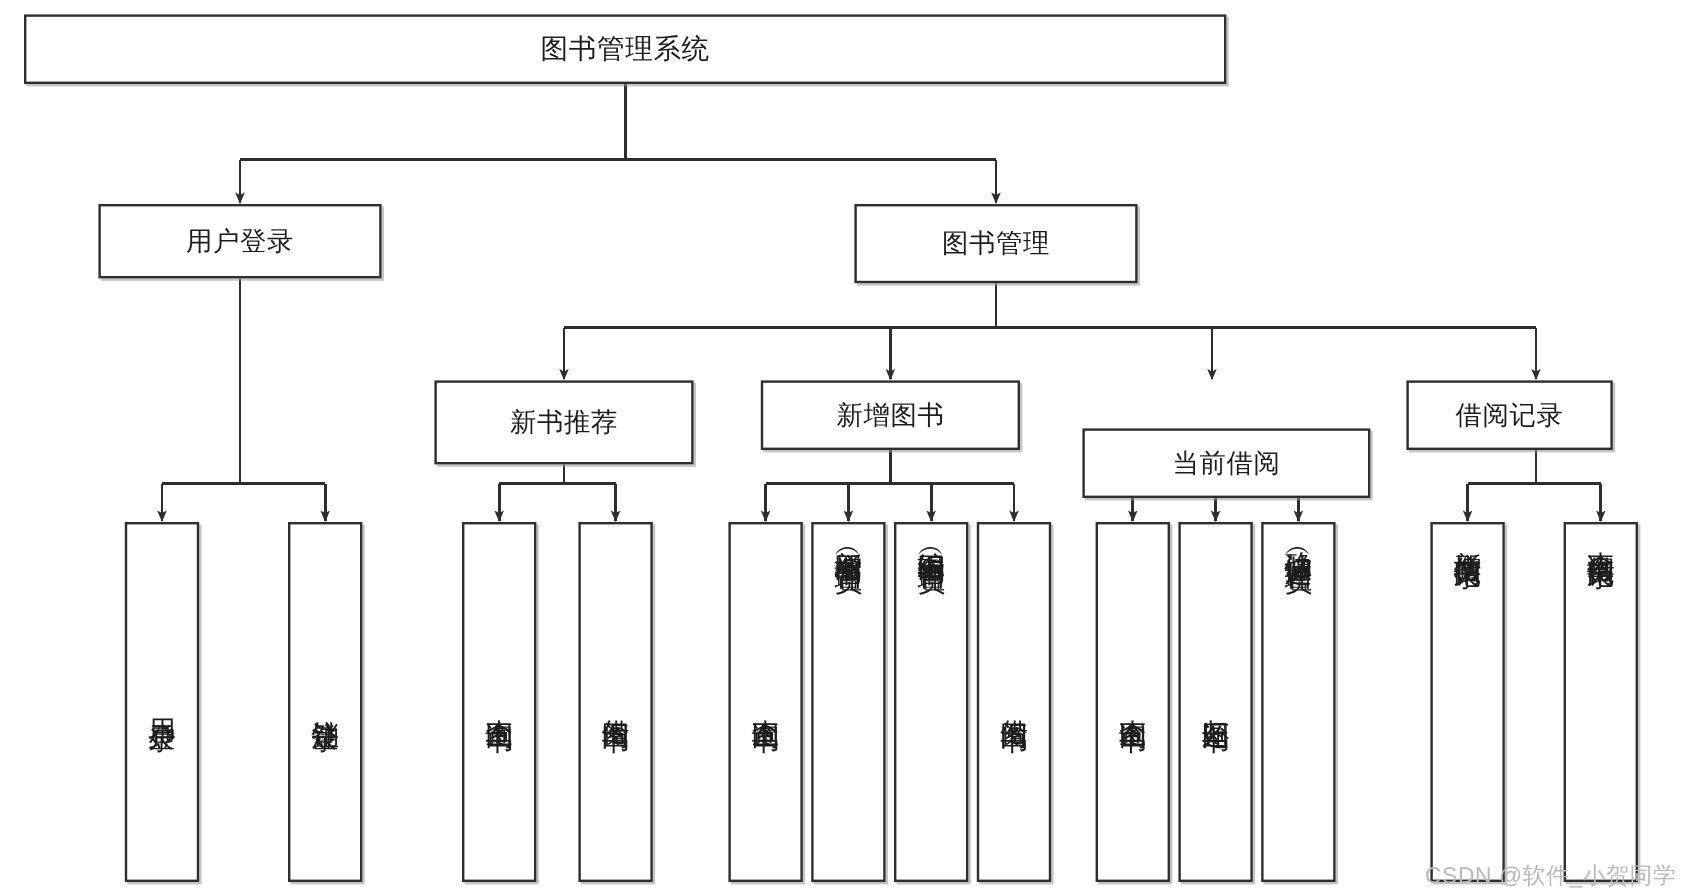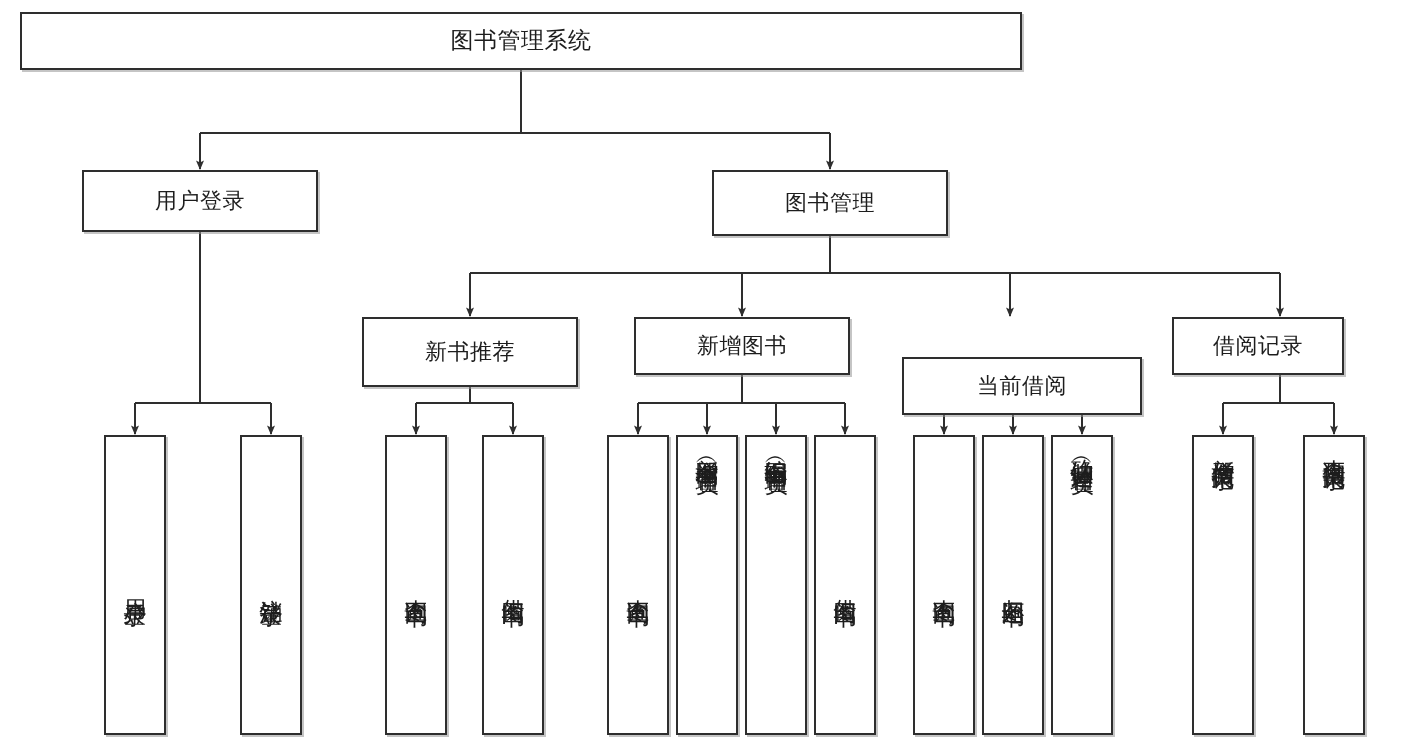--- a/index.html
+++ b/index.html
@@ -182,13 +182,14 @@
         <span class="label">确认归还（管理员）</span>
       </div>
       <div class="node vert" style="left: 1192px; top: 435px; width: 62px; height: 300px;">
         <span class="label">新增借阅记录</span>
       </div>
       <div class="node vert" style="left: 1303px; top: 435px; width: 62px; height: 300px;">
         <span class="label">查询借阅记录</span>
       </div>
     </div>
 
+  <div id="watermark">CSDN @软件_小贺同学</div>
 </div>
 
 </body></html>

